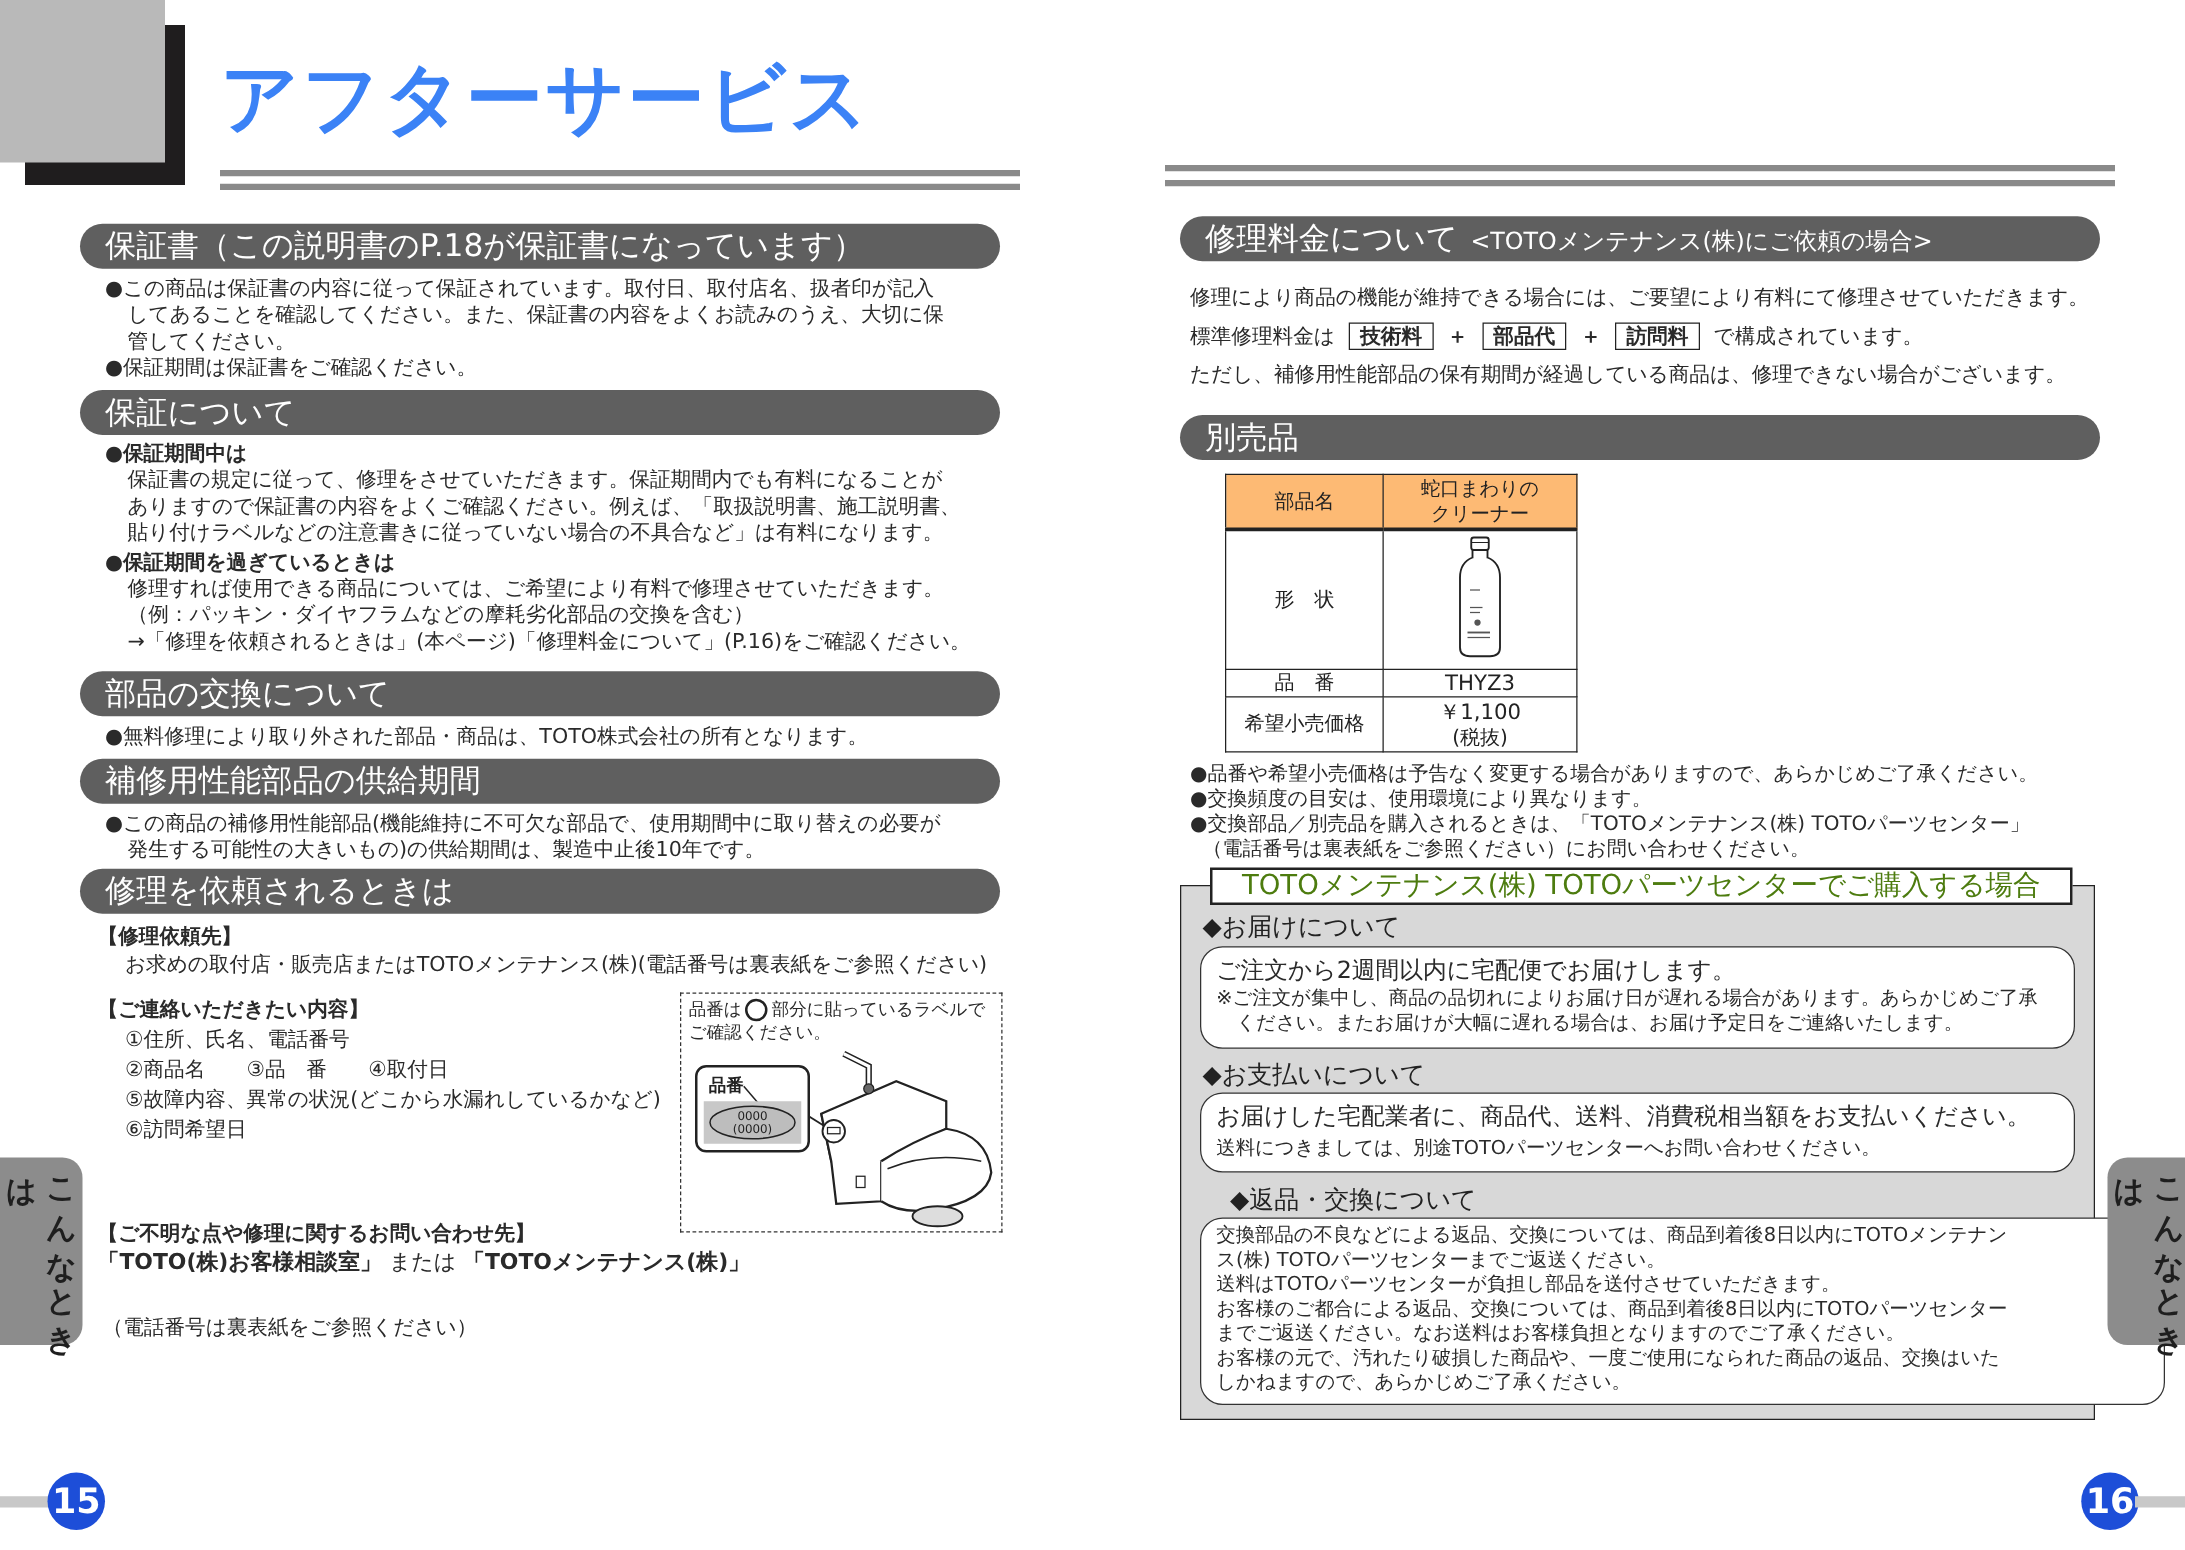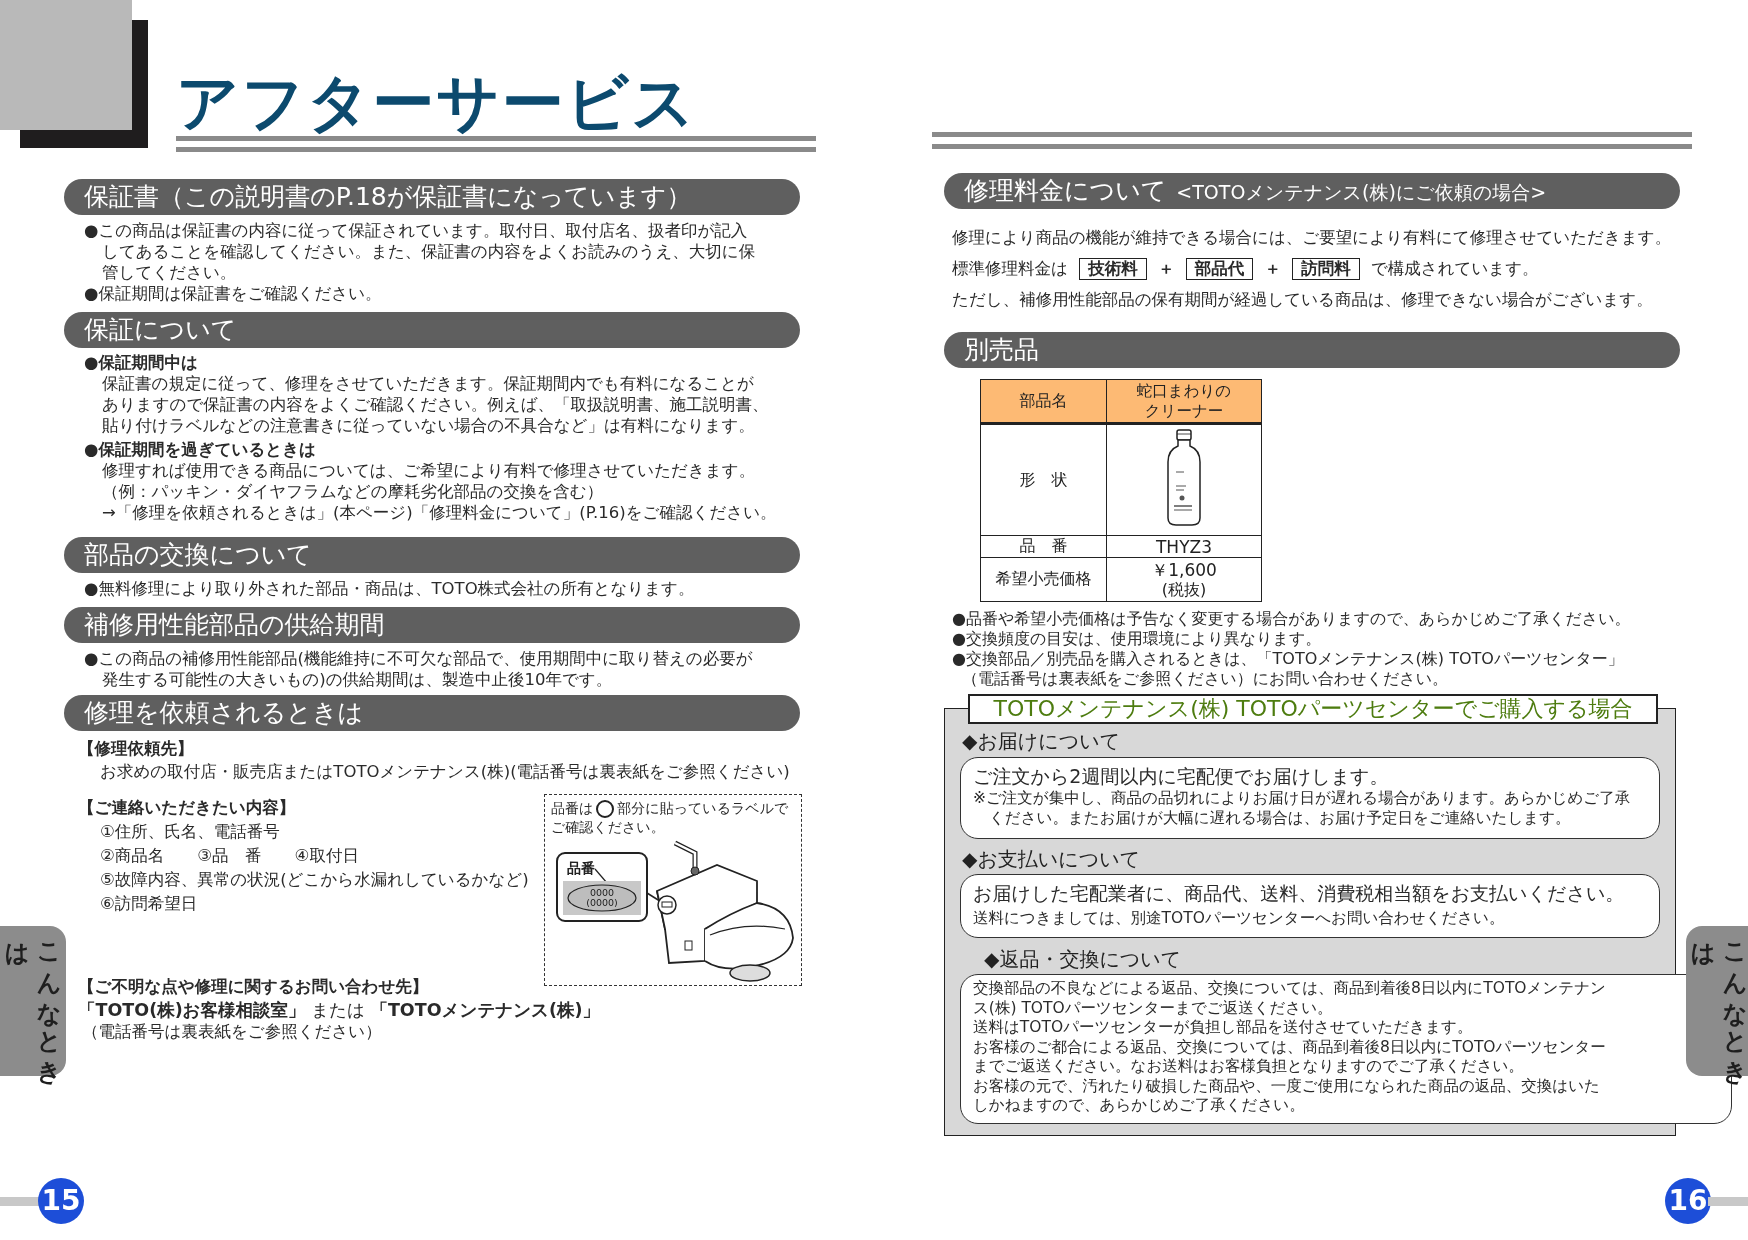--- a/index.html
+++ b/index.html
@@ -5,21 +5,21 @@
   * { box-sizing: border-box; margin: 0; padding: 0; }
   html, body { width: 1748px; height: 1240px; background: #ffffff; overflow: hidden; }
   body { position: relative; font-family: "DejaVu Sans", "Liberation Sans", sans-serif; color: #2a2a2a; }
 
   .abs { position: absolute; }
 
   
   .corner-gray { left: 0; top: 0; width: 132px; height: 130px; background: #b9b9b9; }
   .corner-black { left: 20px; top: 20px; width: 128px; height: 128px; background: #1f1d1e; z-index: 0; }
   .corner-gray { z-index: 1; }
-  .main-title { left: 176px; top: 72px; font-size: 62px; font-weight: bold; letter-spacing: 2px; color: #0c4a6e; line-height: 1; z-index: 2; }
+  .main-title { left: 176px; top: 48px; font-size: 62px; font-weight: bold; letter-spacing: 2px; color: #3b82f6; line-height: 1; z-index: 2; }
   .rule { height: 5px; background: #8a8a8a; }
 
   
   .pill { height: 36px; background: #5f5f5f; border-radius: 18px; color: #ffffff; font-size: 25px; line-height: 36px; padding-left: 20px; white-space: nowrap; overflow: hidden; }
   .pill .sub { font-size: 19px; margin-left: 10px; }
 
   .txt { font-size: 16.5px; line-height: 21px; color: #2a2a2a; }
   .bold { font-weight: bold; }
   .ind { padding-left: 18px; }
 
@@ -143,21 +143,21 @@
   </svg>
 </div>
 
 <div class="abs txt" style="left:78px;top:976px;width:620px;">
   <div class="bold">【ご不明な点や修理に関するお問い合わせ先】</div>
   <div style="font-size:17.5px;margin-top:3px;">
     <span class="bold">「TOTO(株)お客様相談室」</span>
     <span>または</span>
     <span class="bold">「TOTOメンテナンス(株)」</span>
   </div>
-  <div style="padding-left:4px;">（電話番号は裏表紙をご参照ください）</div>
+  <div style="padding-left:4px;margin-top:30px;">（電話番号は裏表紙をご参照ください）</div>
 </div>
 
 <div class="abs side-tab left">こんなときは</div>
 
 <div class="abs page-bar" style="left:0;top:1197px;width:40px;"></div>
 <div class="abs page-num" style="left:38px;top:1178px;">15</div>
 
 <div class="abs rule" style="left:932px;top:132px;width:760px;"></div>
 <div class="abs rule" style="left:932px;top:144px;width:760px;"></div>
 
@@ -206,21 +206,21 @@
       </svg>
     </td>
   </tr>
   <tr style="height:22px;">
     <td>品　番</td>
     <td style="font-size:17px;">THYZ3</td>
   </tr>
   <tr style="height:44px;">
     <td>希望小売価格</td>
     <td style="line-height:20px;">
-      <div style="font-size:17px;">￥1,600</div>
+      <div style="font-size:17px;">￥1,100</div>
       <div>(税抜)</div>
     </td>
   </tr>
 </tbody>
   </table>
 <div class="abs txt" style="left:952px;top:609px;width:740px;line-height:20px;font-size:16px;">
   <div>●品番や希望小売価格は予告なく変更する場合がありますので、あらかじめご了承ください。</div>
   <div>●交換頻度の目安は、使用環境により異なります。</div>
   <div>●交換部品／別売品を購入されるときは、「TOTOメンテナンス(株) TOTOパーツセンター」</div>
   <div style="padding-left:10px;">（電話番号は裏表紙をご参照ください）にお問い合わせください。</div>

